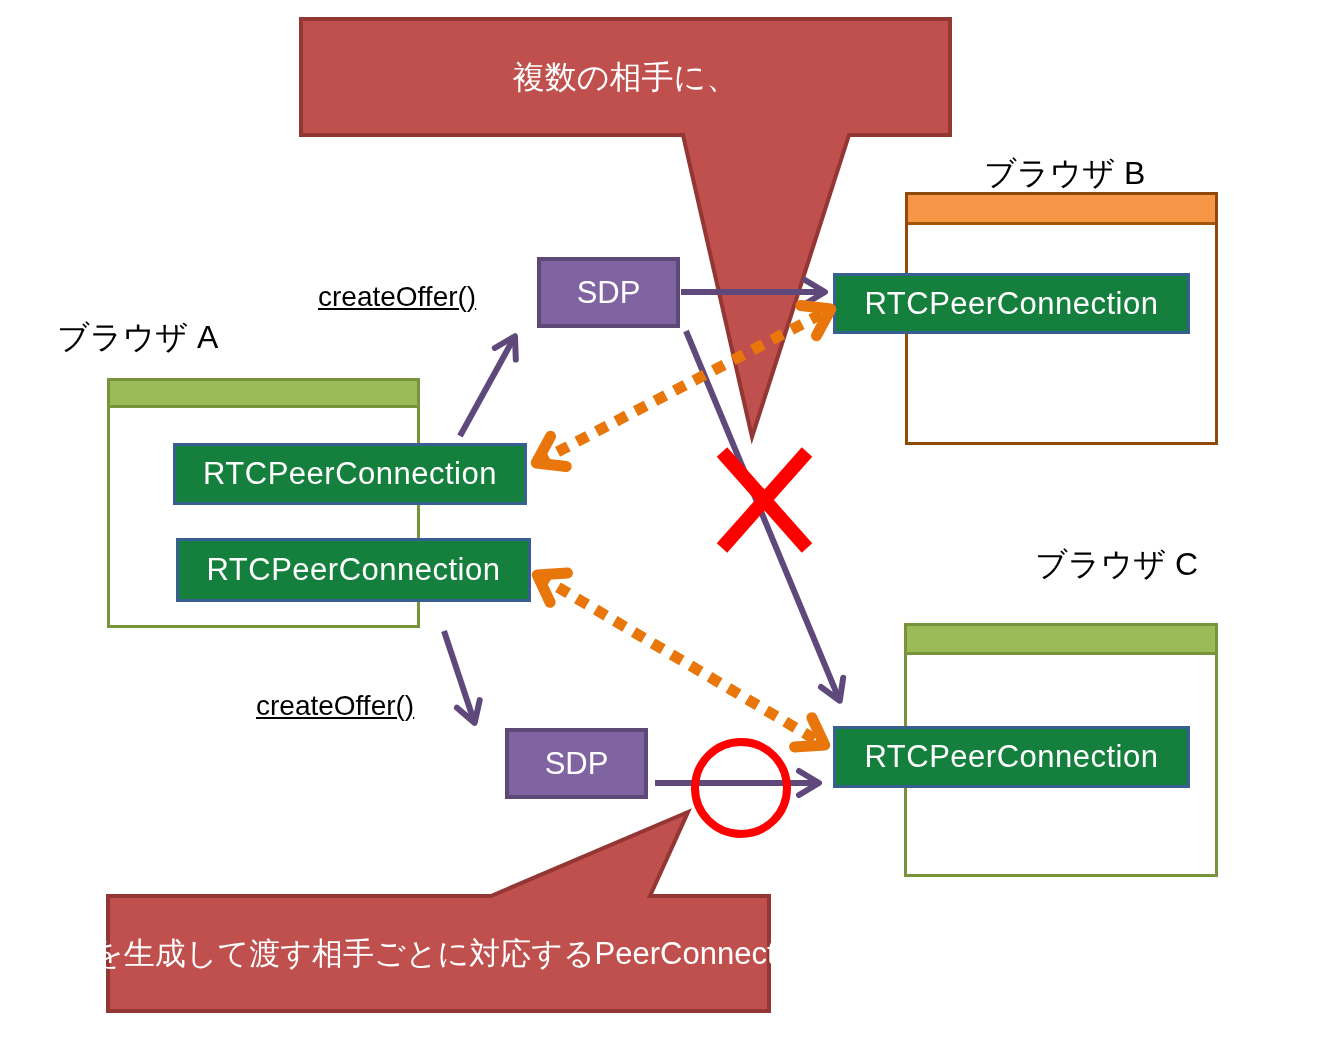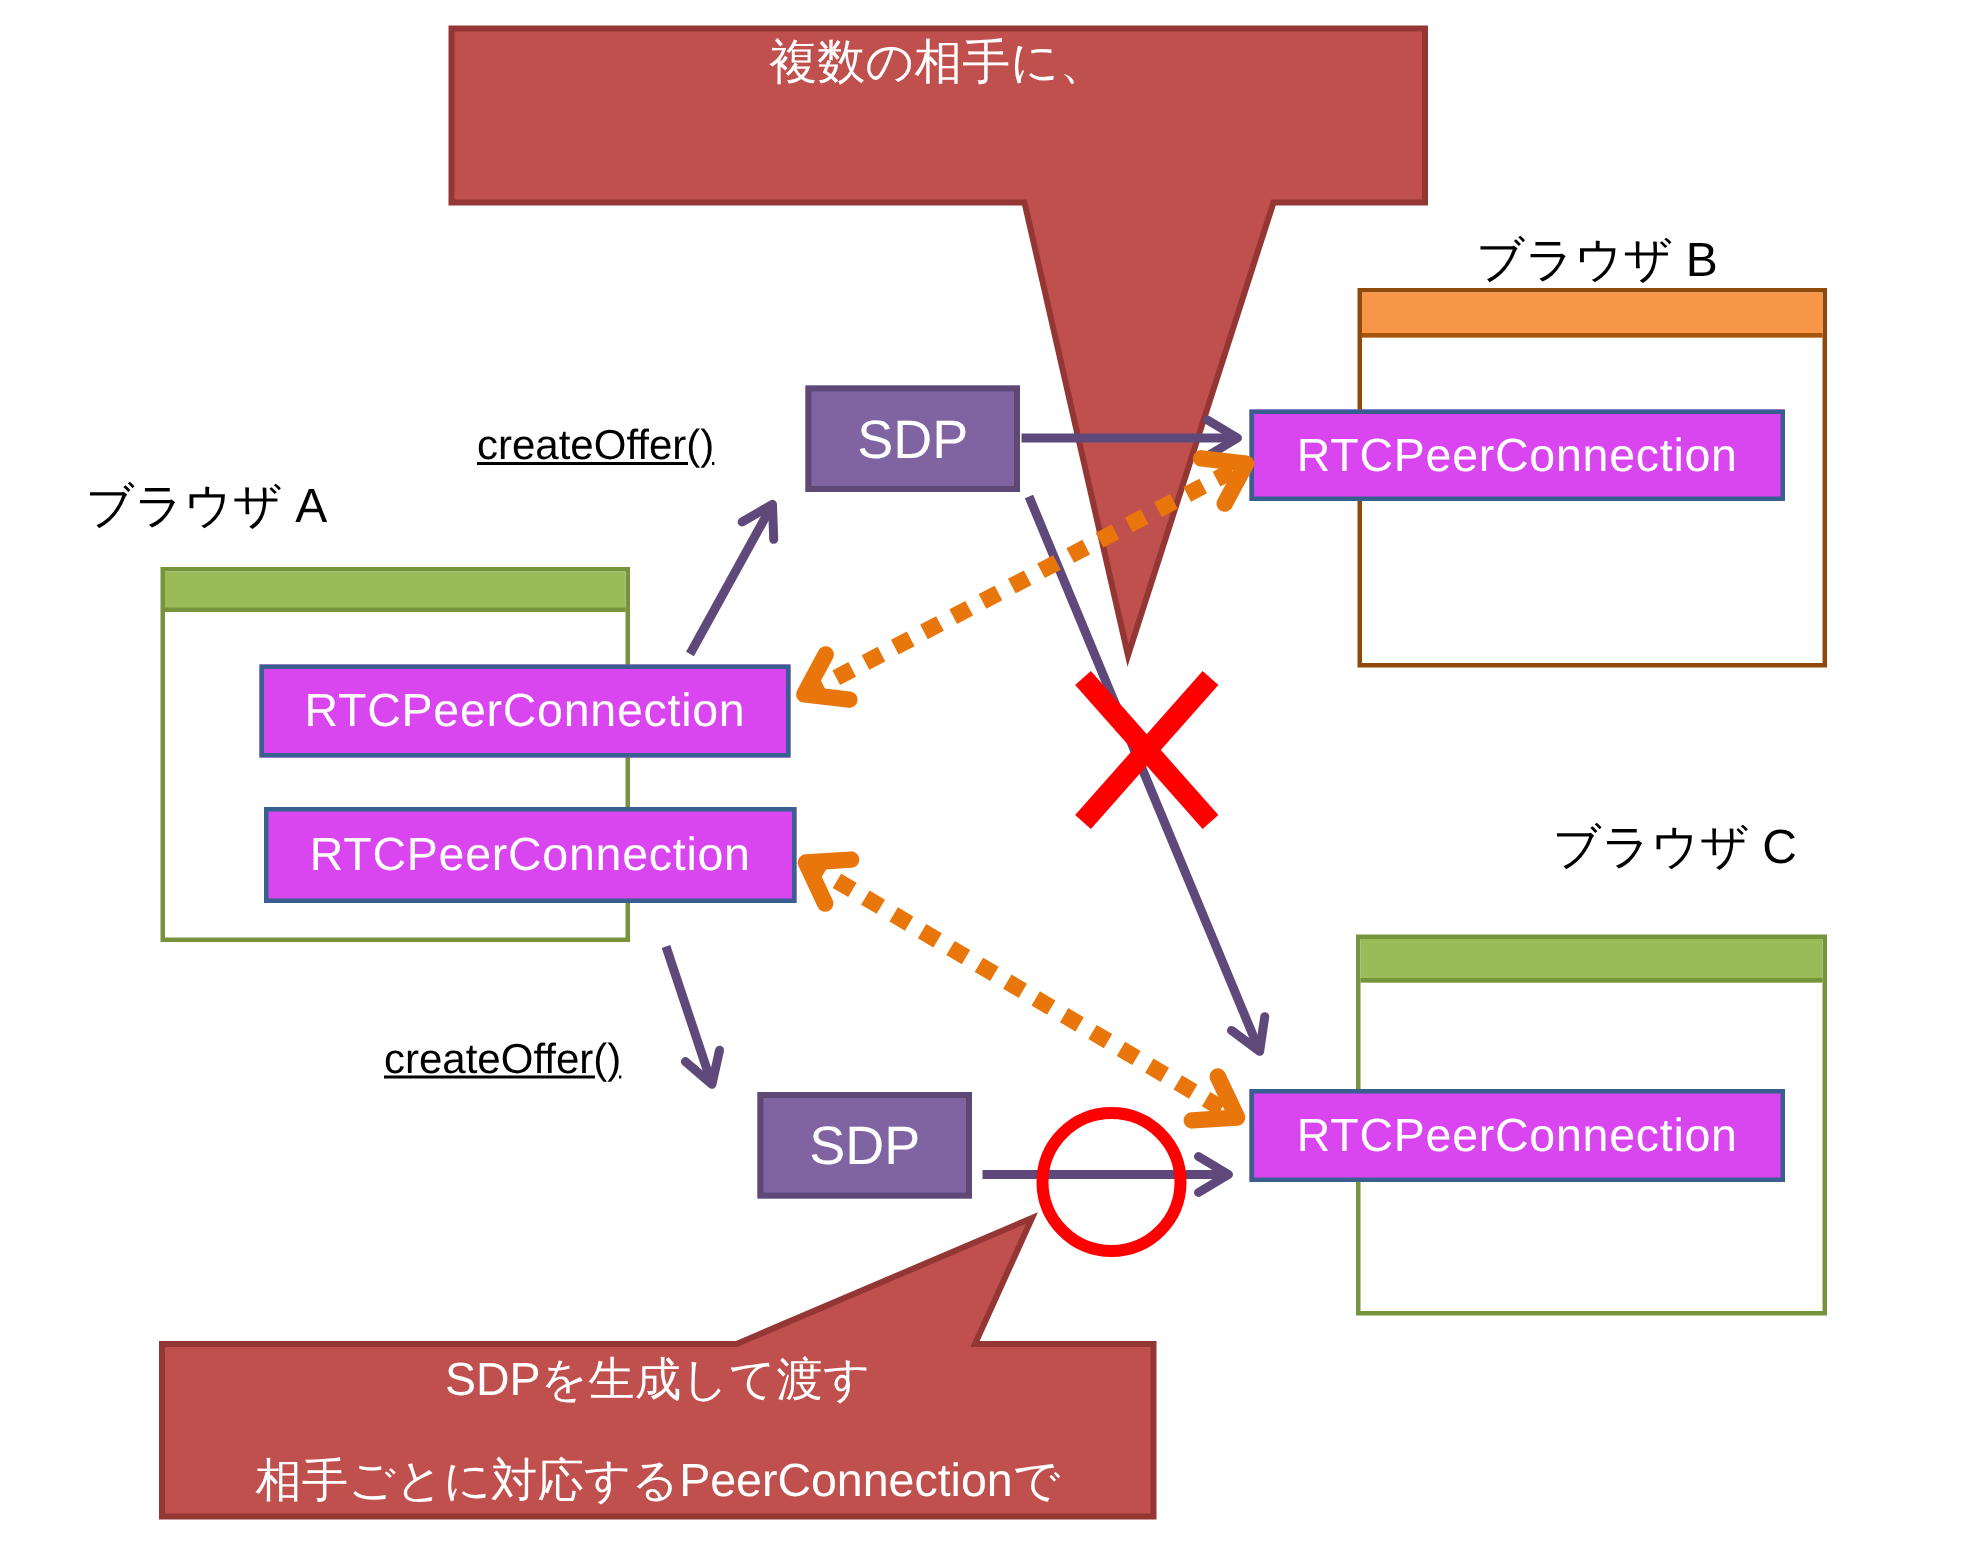--- a/index.html
+++ b/index.html
@@ -11,34 +11,34 @@
   .abs{position:absolute;box-sizing:border-box;}
   
   .window{background:#ffffff;border:3px solid;}
   .window.win-green{border-color:#77933C;}
   .window.win-brown{border-color:#8F4A0B;}
   .win-header{position:absolute;left:0;top:0;right:0;}
   .win-header.green{background:#9BBB59;border-bottom:3px solid #77933C;}
   .win-header.orange{background:#F79646;border-bottom:3px solid #A5560C;}
   
   .peer-box{
-    background:#d946ef;border:3px solid #376091;color:#ffffff;
+    background:#15803d;border:3px solid #376091;color:#ffffff;
     display:flex;align-items:center;justify-content:center;
     font-size:31px;letter-spacing:.5px;
   }
   .sdp-box{
     background:#8064A2;border:4px solid #5D4876;color:#ffffff;
-    display:flex;align-items:center;justify-content:center;font-size:36px;
+    display:flex;align-items:center;justify-content:center;font-size:31px;
   }
   
   .diagram-label{color:#000000;font-size:32px;white-space:nowrap;}
   .code-label{color:#000000;font-size:28px;white-space:nowrap;text-decoration:underline;}
   
   .callout-text{
-    color:#ffffff;display:flex;flex-direction:column;align-items:center;justify-content:space-between;
+    color:#ffffff;display:flex;flex-direction:row;align-items:center;justify-content:center;
     text-align:center;line-height:44px;white-space:nowrap;
   }
   .callout-text.top{font-size:32px;}
   .callout-text.bottom{font-size:31px;line-height:48px;}
 </style>
 </head>
 <body>
 
 <div id="canvas">
 

